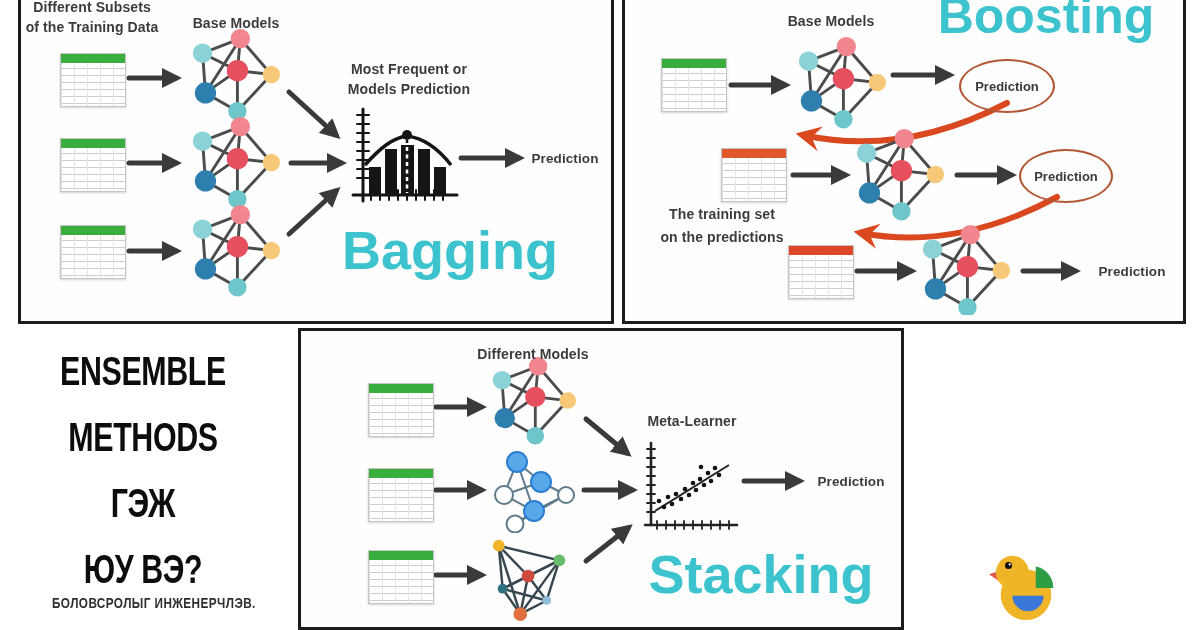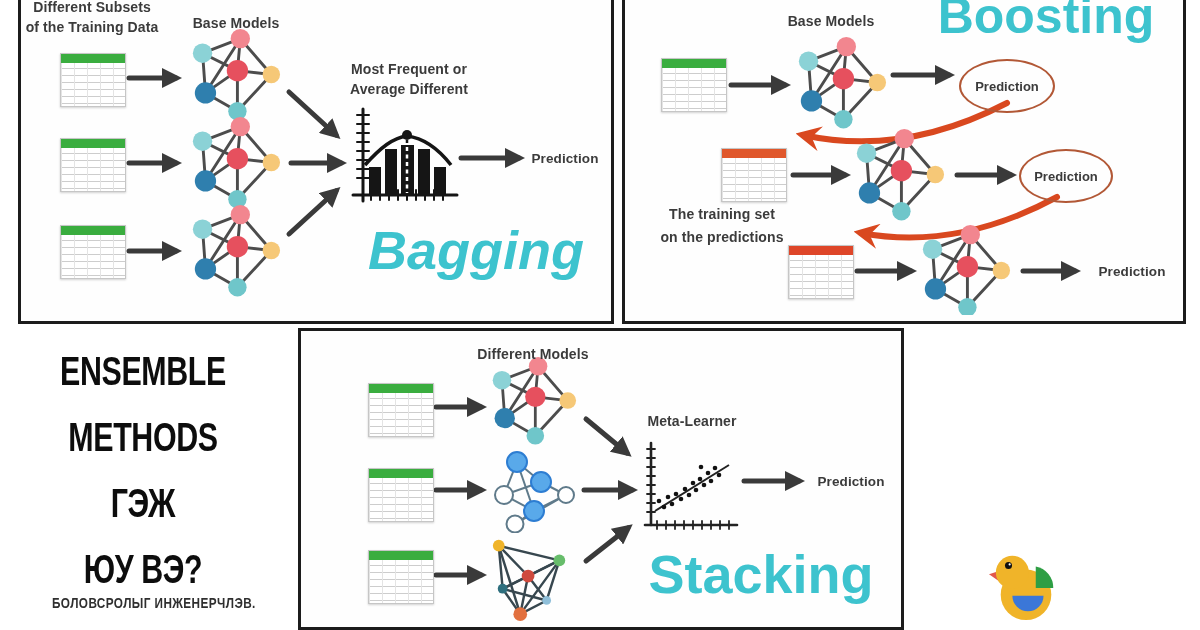--- a/index.html
+++ b/index.html
@@ -224,26 +224,26 @@
       </div>
     <div class="lbl" style="left:-9px;top:8px;width:160px;">
       <span class="ln">Different Subsets</span>
       <span class="ln">of the Training Data</span>
     </div>
     <div class="lbl" style="left:140px;top:24px;width:150px;">
       <span>Base Models</span>
     </div>
     <div class="lbl" style="left:302px;top:70px;width:172px;text-align:center;">
       <span class="ln">Most Frequent or</span>
-      <span class="ln">Average Different</span>
+      <span class="ln">Models Prediction</span>
     </div>
     <div class="lbl" style="left:492px;top:160px;width:104px;font-size:13.5px;">
       <span>Prediction</span>
     </div>
-    <div class="big" style="left:300px;top:232px;width:310px;font-size:54px;font-style:italic;">Bagging</div>
+    <div class="big" style="left:274px;top:232px;width:310px;font-size:54px;">Bagging</div>
   </div>
 
   <div class="panel" style="left:622px;top:-14px;width:558px;height:332px;">
     <svg class="overlay" width="552" height="326">
       <defs>
         <marker id="ah2" viewBox="0 0 10 10" refX="7" refY="5" markerWidth="4" markerHeight="4" orient="auto">
           <path d="M0,0 L10,5 L0,10 z" fill="#3a3a3a"></path>
         </marker>
         <marker id="aho2" viewBox="0 0 10 10" refX="7" refY="5" markerWidth="4.2" markerHeight="4.2" orient="auto">
           <path d="M0,0 L10,5 L0,10 L3.5,5 z" fill="#D9481F"></path>

